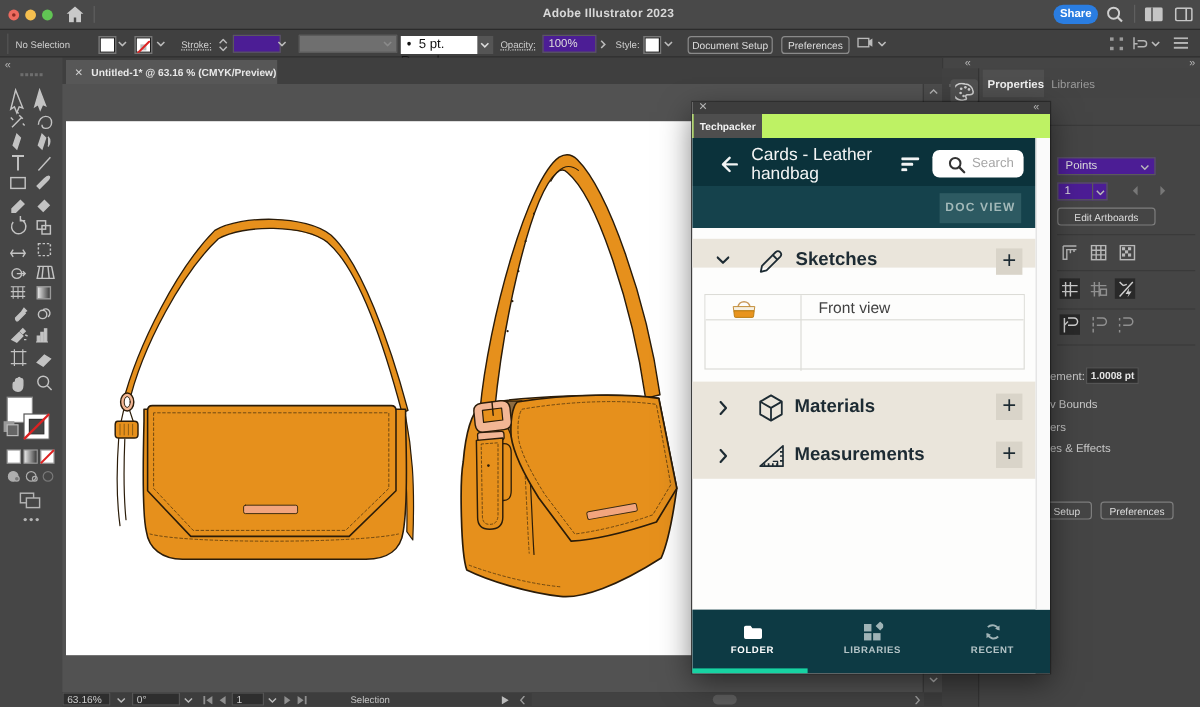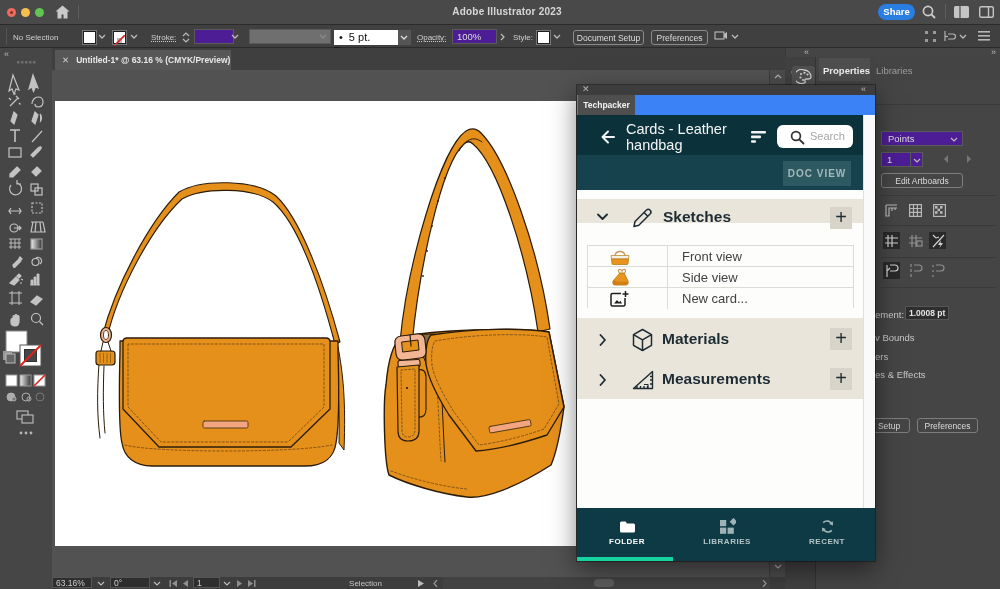--- a/index.html
+++ b/index.html
@@ -28,21 +28,21 @@
   
   #statusbar { left:52px; top:577px; width:733px; height:12px; background:#3d3d3d; }
   .sb-box { background:#2e2e2e; border:1px solid #555; height:11px; top:0px; color:#ccc; font-size:8.5px; line-height:10px; padding:0 3px; }
   
   #rightdock { left:785px; top:48px; width:215px; height:541px; background:#454545; border-left:1px solid #383838; }
   #iconcol { left:785px; top:57px; width:31px; height:532px; background:#414141; border-right:1px solid #343434; }
   .rp-txt { font-size:9.5px; color:#c9c9c9; }
   
   #tp { left:577px; top:85px; width:298px; height:476px; background:#fff; box-shadow:0 8px 24px rgba(0,0,0,.5), 0 0 0 1px rgba(0,0,0,.35); }
   #tp-chrome { left:0; top:0; width:298px; height:10px; background:#3d3d3d; }
-  #tp-tabstrip { left:0; top:10px; width:298px; height:20px; background:#3b82f6; }
+  #tp-tabstrip { left:0; top:10px; width:298px; height:20px; background:#bef264; }
   #tp-tab { left:1px; top:0; width:57px; height:20px; background:#4e4e4e; color:#f2f2f2; font-size:8.5px; font-weight:bold; text-align:center; line-height:20px; }
   #tp-view { left:0; top:30px; width:286px; height:446px; background:#fdfdfc; }
   #tp-scroll { left:286px; top:30px; width:12px; height:393px; background:#fafafa; border-left:1px solid #e0e0e0; }
   #tp-head { left:0; top:0; width:286px; height:40px; background:#0b323b; }
   #tp-strip { left:0; top:40px; width:286px; height:35px; background:#15424c; }
   #tp-doc { left:206px; top:6px; width:68px; height:25px; background:#2d5a62; color:#a3b9b9; font-size:10px; font-weight:bold; letter-spacing:1px; text-align:center; line-height:25px; }
   #tp-title { left:49px; top:6px; color:#f4f5f5; font-size:14.5px; font-weight:normal; line-height:16px; letter-spacing:0; }
   #tp-search { left:200px; top:10px; width:76px; height:23px; background:#fff; border-radius:6px; }
   .tp-sect { left:0; width:286px; background:#eae5db; }
   .tp-sectxt { font-size:15.5px; font-weight:bold; color:#1d2b33; letter-spacing:0; }
@@ -345,21 +345,21 @@
     <div class="abs sb-box" style="left:141px; width:27px;">1</div>
     <svg class="abs" style="left:171px; top:4px;" width="8" height="5">
       <path d="M1 1l3 3 3-3" stroke="#bbb" stroke-width="1.2" fill="none"></path>
     </svg>
     <svg class="abs" style="left:184px; top:3px;" width="26" height="7">
       <g fill="#8f8f8f">
         <path d="M1 0l5 3.5-5 3.5z"></path>
         <path d="M12 0l5 3.5-5 3.5z M18 0h1.5v7H18z"></path>
       </g>
     </svg>
-    <div class="abs" style="left:240px; width:90px; top:2px; font-size:8px; color:#c5c5c5; text-align:right;">Selection</div>
+    <div class="abs" style="left:240px; width:90px; top:2px; font-size:8px; color:#c5c5c5; text-align:left;">Selection</div>
     <svg class="abs" style="left:366px; top:3px;" width="6" height="7">
       <path d="M0 0l6 3.5-6 3.5z" fill="#bbb"></path>
     </svg>
     <svg class="abs" style="left:381px; top:3px;" width="5" height="7">
       <path d="M4 0L1 3.5L4 7" stroke="#999" fill="none" stroke-width="1.2"></path>
     </svg>
     <div class="abs" style="left:391px; top:0px; width:327px; height:12px; background:#424242;"></div>
     <div class="abs" style="left:542px; top:2px; width:20px; height:8px; background:#5c5c5c; border-radius:4px;"></div>
     <svg class="abs" style="left:710px; top:3px;" width="5" height="7">
       <path d="M1 0l3 3.5L1 7" stroke="#999" fill="none" stroke-width="1.2"></path>
@@ -520,38 +520,20 @@
         <div class="abs tp-sectxt" style="left:86px; top:9px;">Sketches</div>
         <div class="abs tp-plus" style="top:8px;">+</div>
       </div>
       <div class="abs" id="tp-table">
         <div class="abs tp-row" style="top:0;">
           <span class="abs tp-cell" style="left:94px; top:3px;">Front view</span>
           <svg class="abs" style="left:18px; top:1px;" width="28" height="19">
             <path d="M9 9 C9.5 3 18.5 3 19 9" fill="none" stroke="#c9995c" stroke-width="1.3"></path>
             <path d="M5 8.5 L23 8.5 L22.5 12 L5.5 12 Z" fill="#f6f0e4" stroke="#c08a30" stroke-width="0.8"></path>
             <path d="M5.5 12 L22.5 12 L22 16.5 Q22 17.5 21 17.5 L7 17.5 Q6 17.5 6 16.5 Z" fill="#E8941E" stroke="#b97c12" stroke-width="0.8"></path>
-          </svg>
-        </div>
-        <div class="abs tp-row" style="top:21px;">
-          <span class="abs tp-cell" style="left:94px; top:3px;">Side view</span>
-          <svg class="abs" style="left:20px; top:1px;" width="24" height="19">
-            <path d="M12 6 C8 1 13 0 14 3 C15 0 20 1 16 6" fill="none" stroke="#c9995c" stroke-width="1.3"></path>
-            <path d="M12 5 L16 5 L20 13 Q21 17 17 17 L7 17 Q4 17 5 13 Z" fill="#E8941E" stroke="#b97c12" stroke-width="0.9"></path>
-            <path d="M5.5 12 C9 14 13 14.5 19.5 13.5 L20 15 Q20.5 17 17 17 L7 17 Q4.5 17 5 14 Z" fill="#d07f10" stroke="none"></path>
-          </svg>
-        </div>
-        <div class="abs tp-row" style="top:42px; border-bottom:none;">
-          <span class="abs tp-cell" style="left:94px; top:3px;">New card...</span>
-          <svg class="abs" style="left:20px; top:2px;" width="24" height="18">
-            <g fill="none" stroke="#1e1e1e" stroke-width="1.5">
-              <path d="M13 3.5 L4.5 3.5 Q3 3.5 3 5 L3 14.5 Q3 16 4.5 16 L15.5 16 Q17 16 17 14.5 L17 8"></path>
-            </g>
-            <path d="M6 13.5 L9 10 L11 12.2 L12.5 10.8 L14 13.5 Z" fill="#1e1e1e"></path>
-            <path d="M17.5 1 L17.5 7 M14.5 4 L20.5 4" stroke="#1e1e1e" stroke-width="1.5"></path>
           </svg>
         </div>
         <div class="abs" style="left:79px; top:0; width:1px; height:63px; background:#dcdcd7;"></div>
       </div>
       <div class="abs tp-sect" style="top:203px; height:81px;">
         <svg class="abs" style="left:22px; top:16px;" width="8" height="12">
           <path d="M1.5 1l4.5 5-4.5 5" stroke="#1d2b33" stroke-width="1.8" fill="none" stroke-linecap="round" stroke-linejoin="round"></path>
         </svg>
         <svg class="abs" style="left:54px; top:10px;" width="23" height="24">
           <g fill="none" stroke="#1d2b33" stroke-width="1.5" stroke-linejoin="round">

